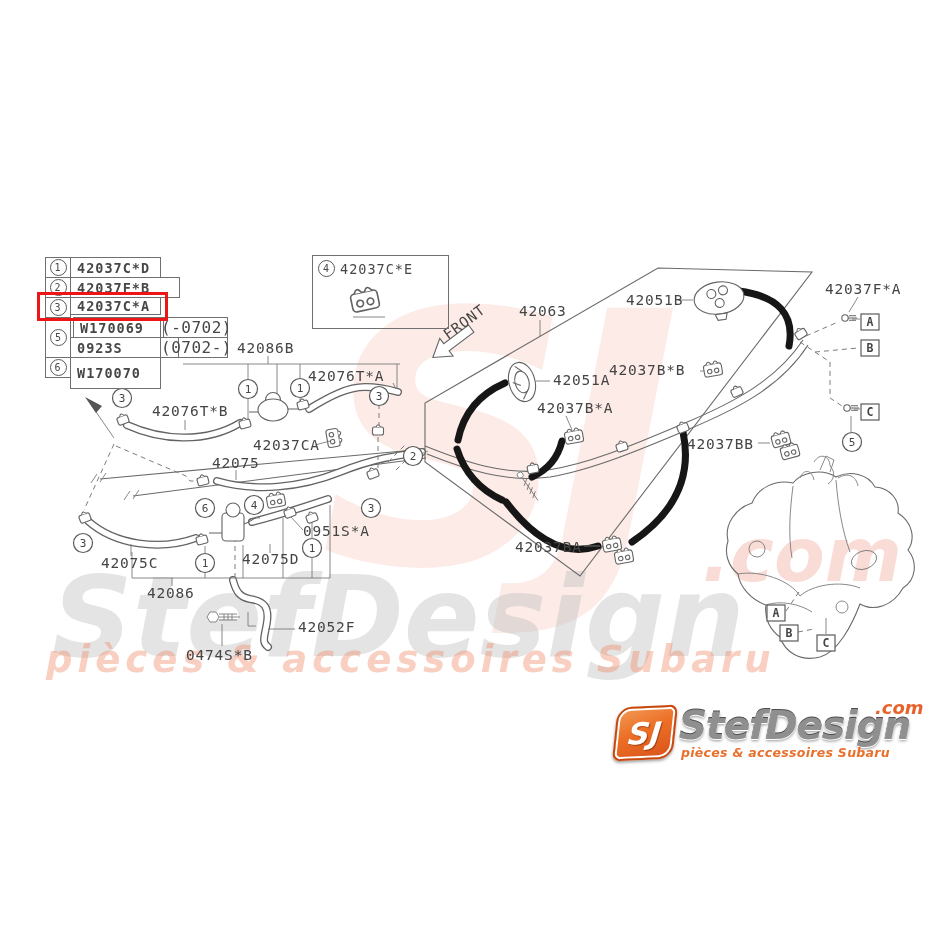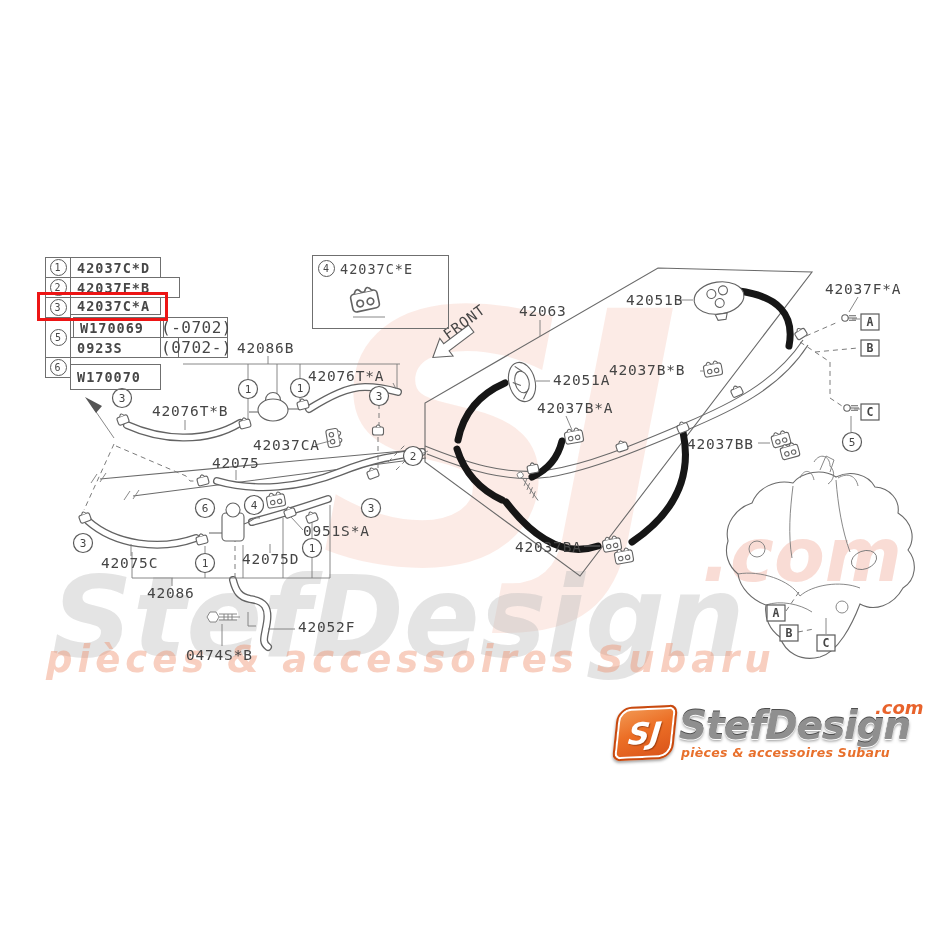--- a/index.html
+++ b/index.html
@@ -365,21 +365,21 @@
     <div class="lt-merged" style="left:0;top:60px;width:26px;height:41px">
         <span class="circ">5</span>
       </div>
     <div class="lt-cell lt-part" style="left:28px;top:60px;width:91px;height:21px">W170069</div>
     <div class="lt-cell lt-range" style="left:115px;top:60px;width:68px;height:21px">(-0702)</div>
     <div class="lt-cell lt-part" style="left:25px;top:80px;width:109px;height:21px">0923S</div>
     <div class="lt-cell lt-range" style="left:115px;top:80px;width:68px;height:21px">(0702-)</div>
     <div class="lt-cell lt-num" style="left:0;top:100px;width:26px;height:21px">
         <span class="circ">6</span>
       </div>
-    <div class="lt-cell lt-part" style="left:25px;top:107px;width:91px;height:26px">W170070</div>
+    <div class="lt-cell lt-part" style="left:25px;top:100px;width:91px;height:32px">W170070</div>
   </div>
 
   <div class="red-box"></div>
 
   <div class="inset">
     <div class="inset-head">
       <span class="circ">4</span>
       <span>42037C*E</span>
     </div>
     <svg width="135" height="46">

